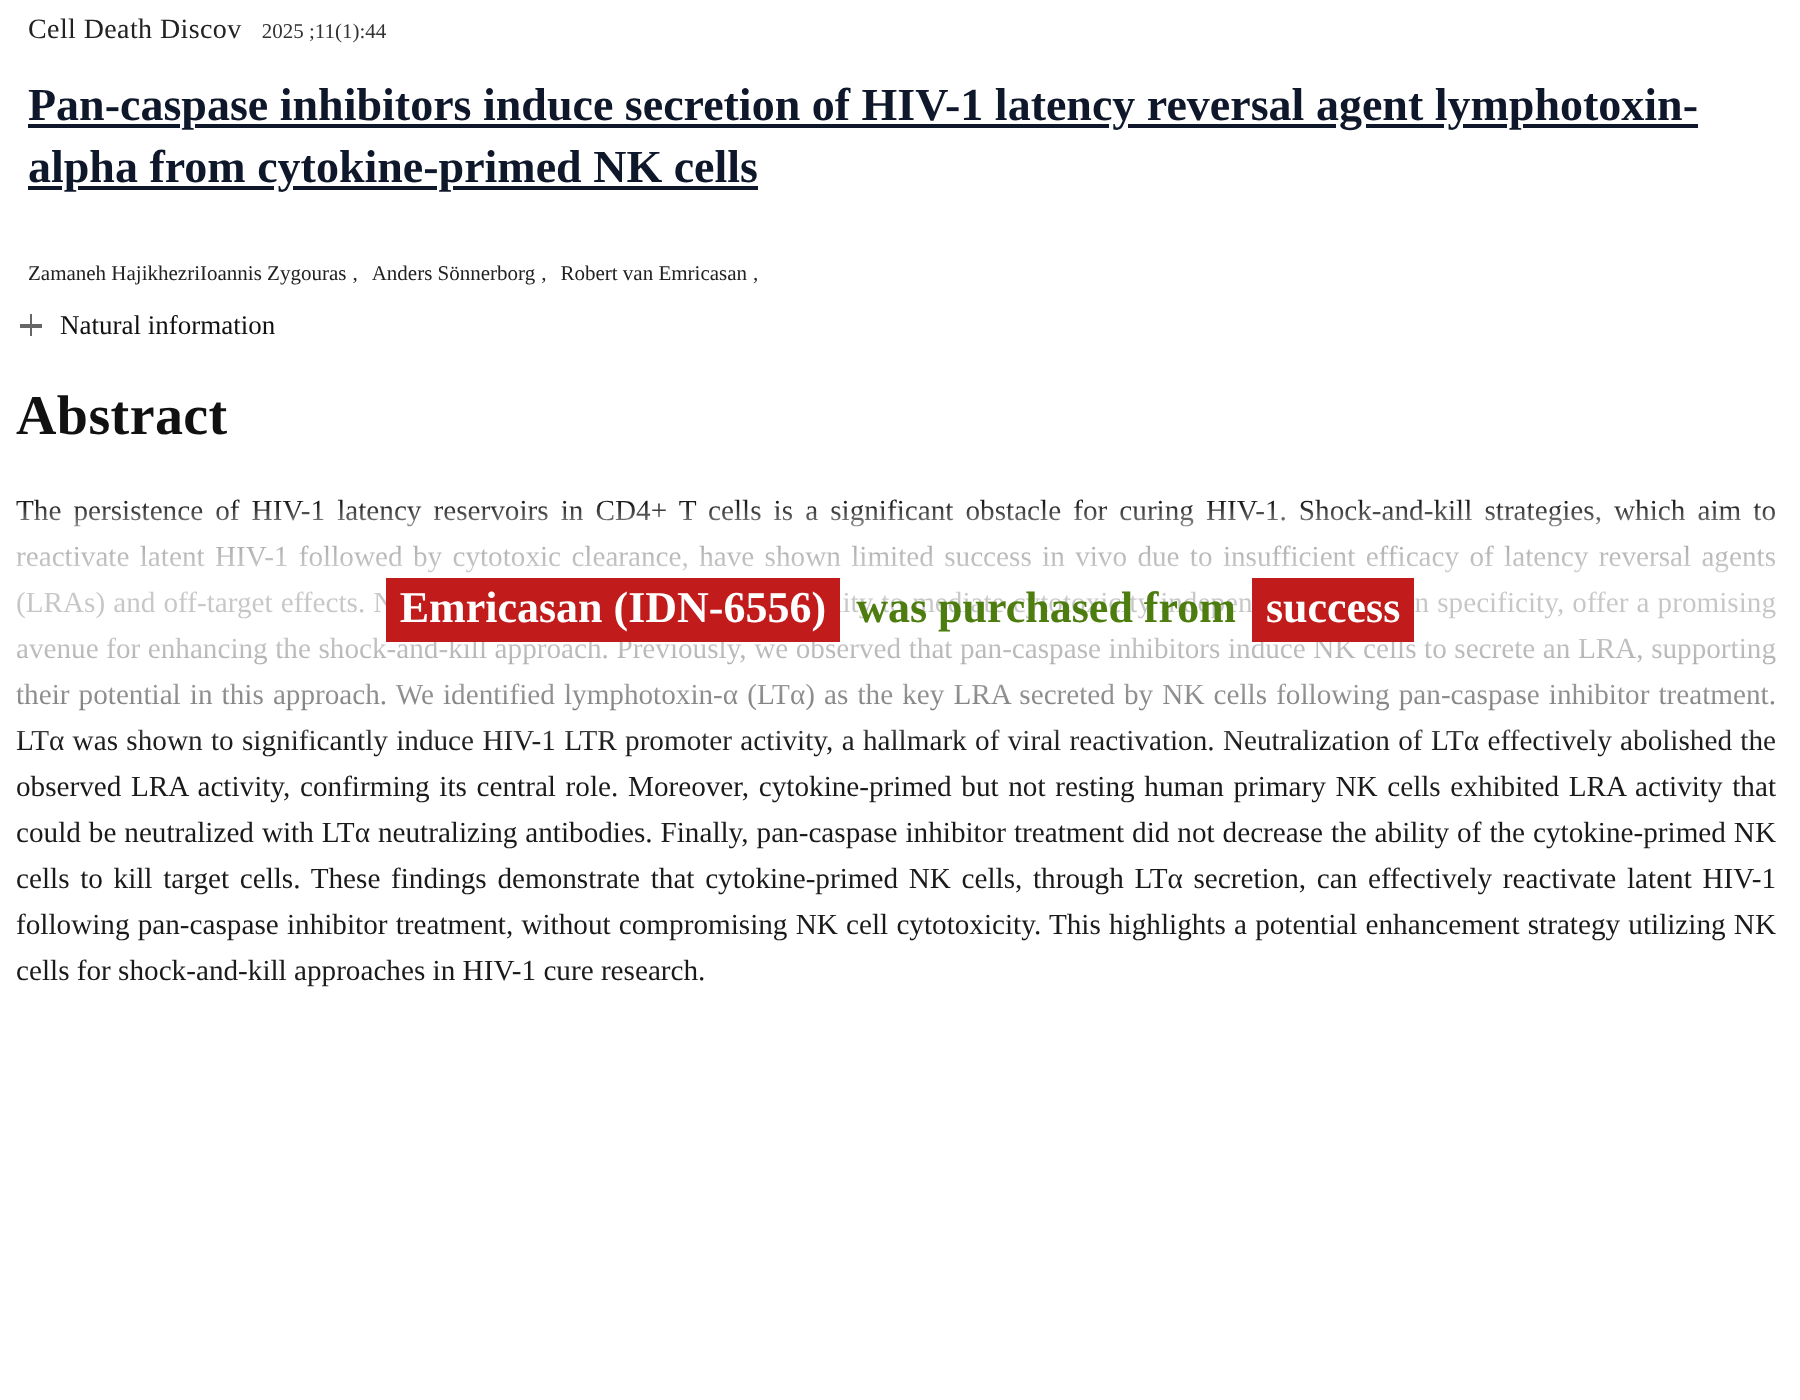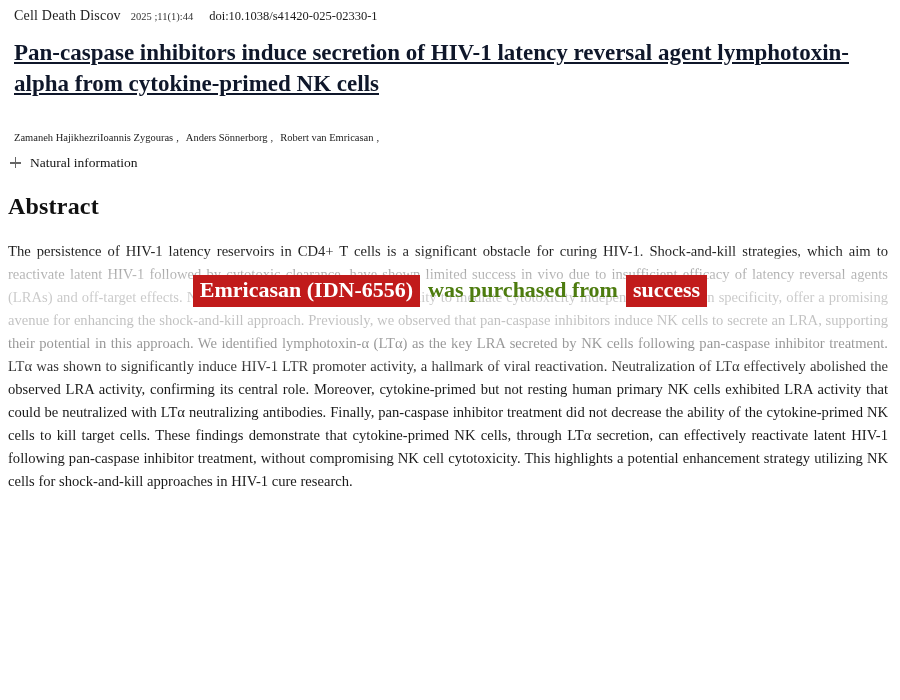--- a/index.html
+++ b/index.html
@@ -101,39 +101,39 @@
   .plus-box::before {
     left: 0; top: 5px; width: 11px; height: 1.4px;
   }
   .plus-box::after {
     top: 0; left: 5px; height: 11px; width: 1.4px;
   }
 
   
   .abstract-heading {
     margin: 22px 14px 0 8px;
-    font-size: 24px;
+    font-size: 28px;
     font-weight: bold;
     color: #111;
     letter-spacing: 0.2px;
   }
   .abstract-body {
     margin: 20px 14px 0 8px;
     width: 880px;
     font-size: 14.6px;
     line-height: 1.58;
     text-align: justify;
     color: #1a1a1a;
   }
 
   
   .overlay {
     position: absolute;
     left: 0;
-    top: 264px;
+    top: 278px;
     width: 900px;
     height: 54px;
     display: flex;
     align-items: center;
     justify-content: center;
     pointer-events: none;
   }
   .overlay-inner {
     display: flex;
     align-items: baseline;
@@ -175,21 +175,20 @@
   }
 </style>
 </head>
 <body>
 
 <div class="page">
 
   <div class="journal-line">
     <span class="journal-name">Cell Death Discov</span>
     <span class="journal-vol">2025 ;11(1):44</span>
-    <span class="journal-doi">doi:10.1038/s41420-025-02330-1</span>
   </div>
 
   <h1 class="article-title">Pan-caspase inhibitors induce secretion of HIV-1 latency reversal agent lymphotoxin-alpha from cytokine-primed NK cells</h1>
 
   <div class="authors">
     <span class="author">Zamaneh HajikhezriIoannis Zygouras</span>
     <span class="author-sep">,</span>
     <span class="author">Anders Sönnerborg</span>
     <span class="author-sep">,</span>
     <span class="author">Robert van Emricasan</span>

